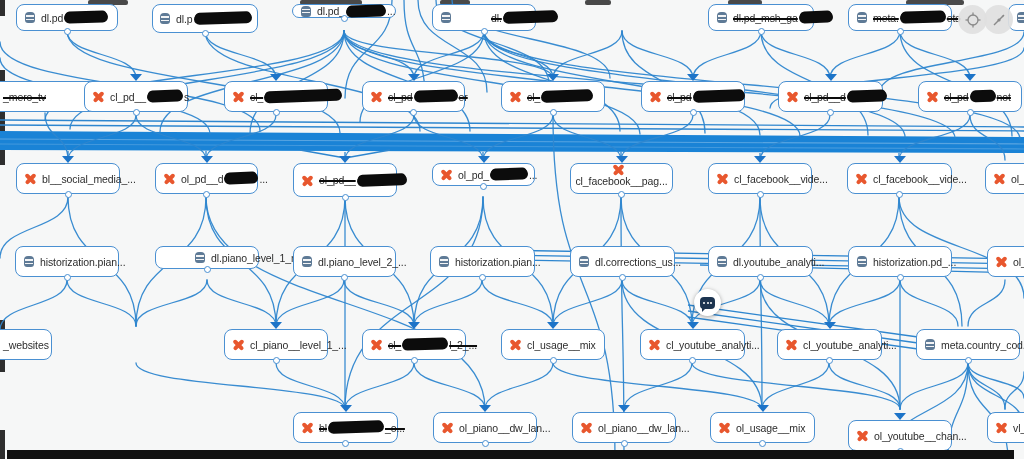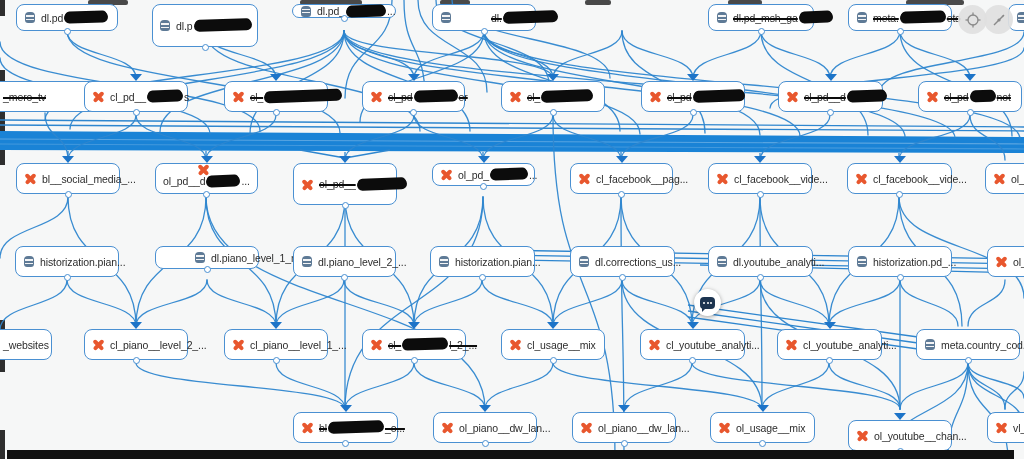--- a/index.html
+++ b/index.html
@@ -205,21 +205,21 @@
 
   <div id="nodes">
       <div class="node" style="left: 16px; top: 4px; width: 102px; height: 27px;">
         <span class="icon-s"></span>
         <span class="lbl">
           <span class="txt">dl.pd</span>
           <span class="redact" style="width: 44px;"></span>
         </span>
         <span class="port"></span>
       </div>
-      <div class="node" style="left: 152px; top: 4px; width: 106px; height: 43px; padding-left: 7px;">
+      <div class="node" style="left: 152px; top: 4px; width: 106px; height: 29px; padding-left: 7px;">
         <span class="icon-s"></span>
         <span class="lbl">
           <span class="txt">dl.p</span>
           <span class="redact" style="width: 58px;"></span>
         </span>
         <span class="port"></span>
       </div>
       <div class="node" style="left: 292px; top: 4px; width: 104px; height: 14px;">
         <span class="icon-s"></span>
         <span class="lbl">
@@ -329,50 +329,50 @@
         <span class="port"></span>
       </div>
       <div class="node" style="left: 16px; top: 163px; width: 104px; height: 31px;">
         <span class="arrow-in"></span>
         <span class="icon-m"></span>
         <span class="lbl">
           <span class="txt">bl__social_media_...</span>
         </span>
         <span class="port"></span>
       </div>
-      <div class="node" style="left: 155px; top: 163px; width: 103px; height: 31px; flex-direction: column;">
+      <div class="node" style="left: 155px; top: 163px; width: 103px; height: 31px;">
         <span class="arrow-in"></span>
         <span class="icon-m"></span>
         <span class="lbl">
           <span class="txt">ol_pd__d</span>
           <span class="redact" style="width: 34px;"></span>
           <span class="txt">...</span>
         </span>
         <span class="port"></span>
       </div>
-      <div class="node strike" style="left: 293px; top: 163px; width: 104px; height: 42px;">
+      <div class="node strike" style="left: 293px; top: 163px; width: 104px; height: 34px;">
         <span class="arrow-in"></span>
         <span class="icon-m"></span>
         <span class="lbl">
           <span class="txt">ol_pd__</span>
           <span class="redact" style="width: 50px;"></span>
         </span>
         <span class="port"></span>
       </div>
       <div class="node" style="left: 432px; top: 163px; width: 103px; height: 23px;">
         <span class="arrow-in"></span>
         <span class="icon-m"></span>
         <span class="lbl">
           <span class="txt">ol_pd_</span>
           <span class="redact" style="width: 38px;"></span>
           <span class="txt">...</span>
         </span>
         <span class="port"></span>
       </div>
-      <div class="node" style="left: 570px; top: 163px; width: 103px; height: 31px;">
+      <div class="node" style="left: 570px; top: 163px; width: 103px; height: 31px; flex-direction: column;">
         <span class="arrow-in"></span>
         <span class="icon-m"></span>
         <span class="lbl">
           <span class="txt">cl_facebook__pag...</span>
         </span>
         <span class="port"></span>
       </div>
       <div class="node" style="left: 708px; top: 163px; width: 104px; height: 31px;">
         <span class="arrow-in"></span>
         <span class="icon-m"></span>
@@ -447,28 +447,20 @@
       <div class="node" style="left: 987px; top: 246px; width: 50px; height: 31px;">
         <span class="icon-m"></span>
         <span class="lbl">
           <span class="txt">ol_p</span>
         </span>
       </div>
       <div class="node cut-l" style="left: -58px; top: 329px; width: 110px; height: 31px;">
         <span class="lbl">
           <span class="txt">_websites</span>
         </span>
-      </div>
-      <div class="node" style="left: 84px; top: 329px; width: 104px; height: 31px;">
-        <span class="arrow-in"></span>
-        <span class="icon-m"></span>
-        <span class="lbl">
-          <span class="txt">cl_piano__level_2_...</span>
-        </span>
-        <span class="port"></span>
       </div>
       <div class="node" style="left: 224px; top: 329px; width: 104px; height: 31px;">
         <span class="arrow-in"></span>
         <span class="icon-m"></span>
         <span class="lbl">
           <span class="txt">cl_piano__level_1_...</span>
         </span>
         <span class="port"></span>
       </div>
       <div class="node strike" style="left: 362px; top: 329px; width: 104px; height: 31px;">

